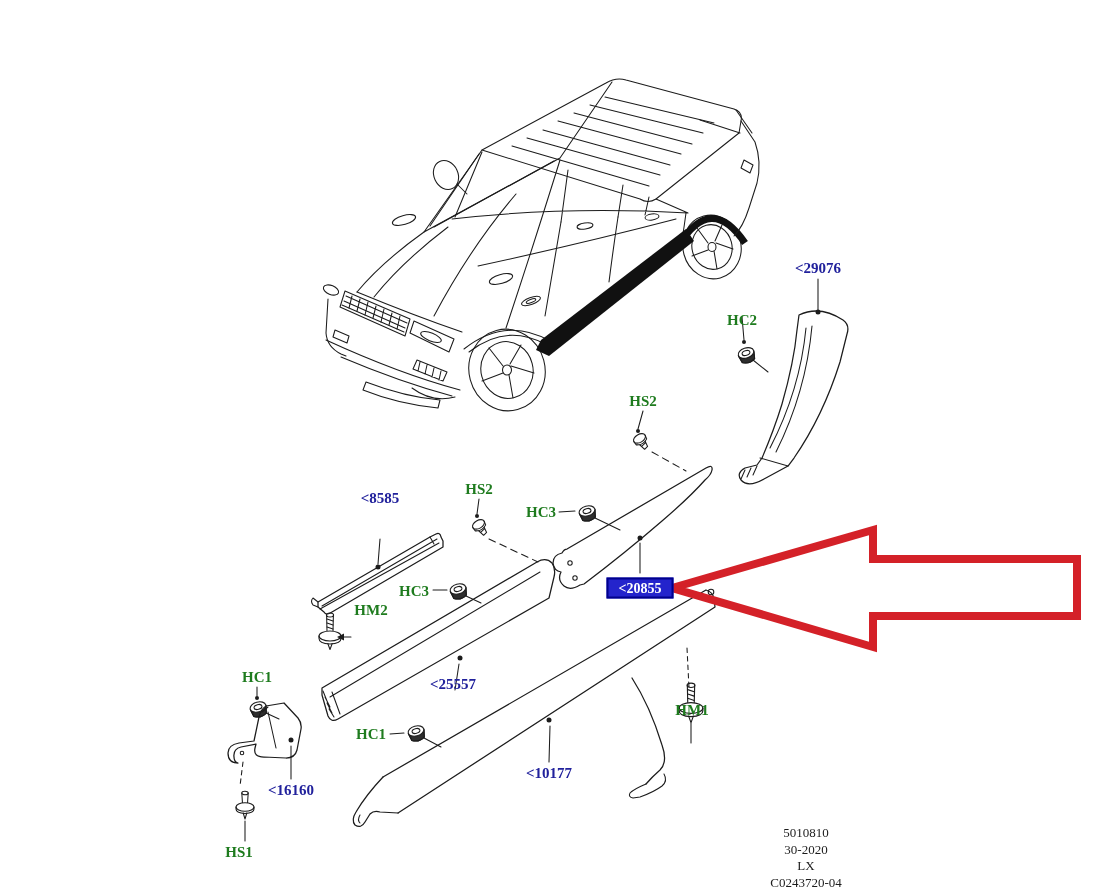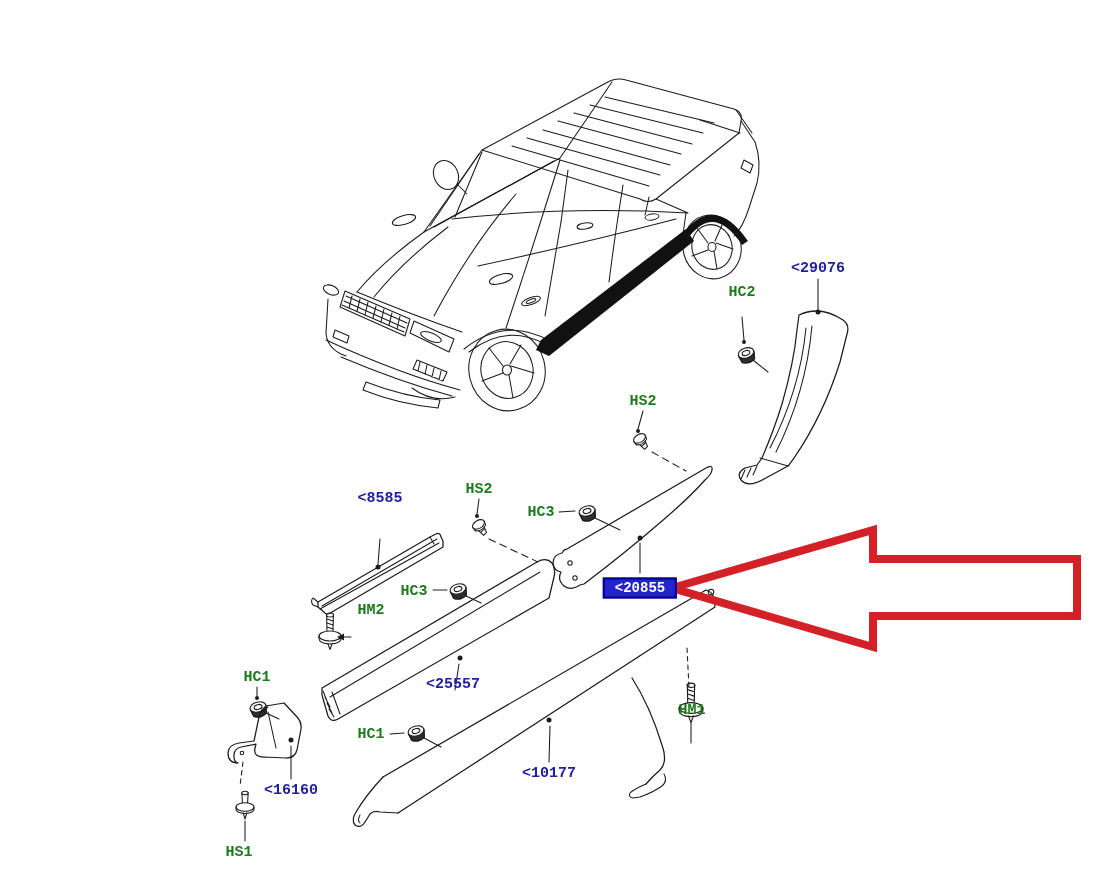--- a/index.html
+++ b/index.html
@@ -1,18 +1,18 @@
 <!DOCTYPE html>
 <html style="--part_number: #21219c; --fastener: #1e7b1e; --highlight_bg: #2424cc; --highlight_border: #00008b; --highlight_text: #ffffff; --arrow: #d42128; --line: #1c1c1c;"><head>
 <meta charset="utf-8">
 <style>
   html,body{margin:0;padding:0;background:#ffffff;}
   #canvas{
     position:relative;width:1108px;height:892px;background:#ffffff;overflow:hidden;
-    font-family:Liberation Mono, monospace;
+    font-family:Liberation Serif, serif;
   }
   #lineart{position:absolute;left:0;top:0;}
   .stroke{fill:none;stroke:var(--line,#1c1c1c);stroke-width:1.25;stroke-linecap:round;stroke-linejoin:round;}
   .thin{stroke-width:1.05;}
   .dot{fill:var(--line,#1c1c1c);stroke:none;}
   .dash{stroke-dasharray:7 5;}
   .dash2{stroke-dasharray:4.5 4;}
   .blackfill{fill:#111;stroke:none;}
   .darkband{fill:#2e2e2e;stroke:var(--line,#1c1c1c);stroke-width:1;}
   .whiteface{fill:#ffffff;stroke:var(--line,#1c1c1c);stroke-width:1.1;}
@@ -254,25 +254,31 @@
   </svg>
 
   <span class="label plabel" style="left:818px;top:268px">&lt;29076</span>
   <span class="label plabel" style="left:380px;top:498px">&lt;8585</span>
   <span class="label plabel" style="left:453px;top:684px">&lt;25557</span>
   <span class="label plabel" style="left:291px;top:790px">&lt;16160</span>
   <span class="label plabel" style="left:549px;top:773px">&lt;10177</span>
 
   <span class="hbox" style="left:640px;top:588px">&lt;20855</span>
 
-  <span class="label flabel" style="left:742px;top:292px">HC2</span>
+  <span class="label flabel" style="left:742px;top:320px">HC2</span>
   <span class="label flabel" style="left:643px;top:401px">HS2</span>
   <span class="label flabel" style="left:479px;top:489px">HS2</span>
   <span class="label flabel" style="left:541px;top:512px">HC3</span>
   <span class="label flabel" style="left:414px;top:591px">HC3</span>
   <span class="label flabel" style="left:371px;top:610px">HM2</span>
   <span class="label flabel" style="left:257px;top:677px">HC1</span>
   <span class="label flabel" style="left:371px;top:734px">HC1</span>
   <span class="label flabel" style="left:692px;top:710px">HM1</span>
   <span class="label flabel" style="left:239px;top:852px">HS1</span>
 
+  <div class="stamp" style="left:806px;top:825px">
+    <div>5010810</div>
+    <div>30-2020</div>
+    <div>LX</div>
+    <div>C0243720-04</div>
+  </div>
 
 </div>
 
 </body></html>

